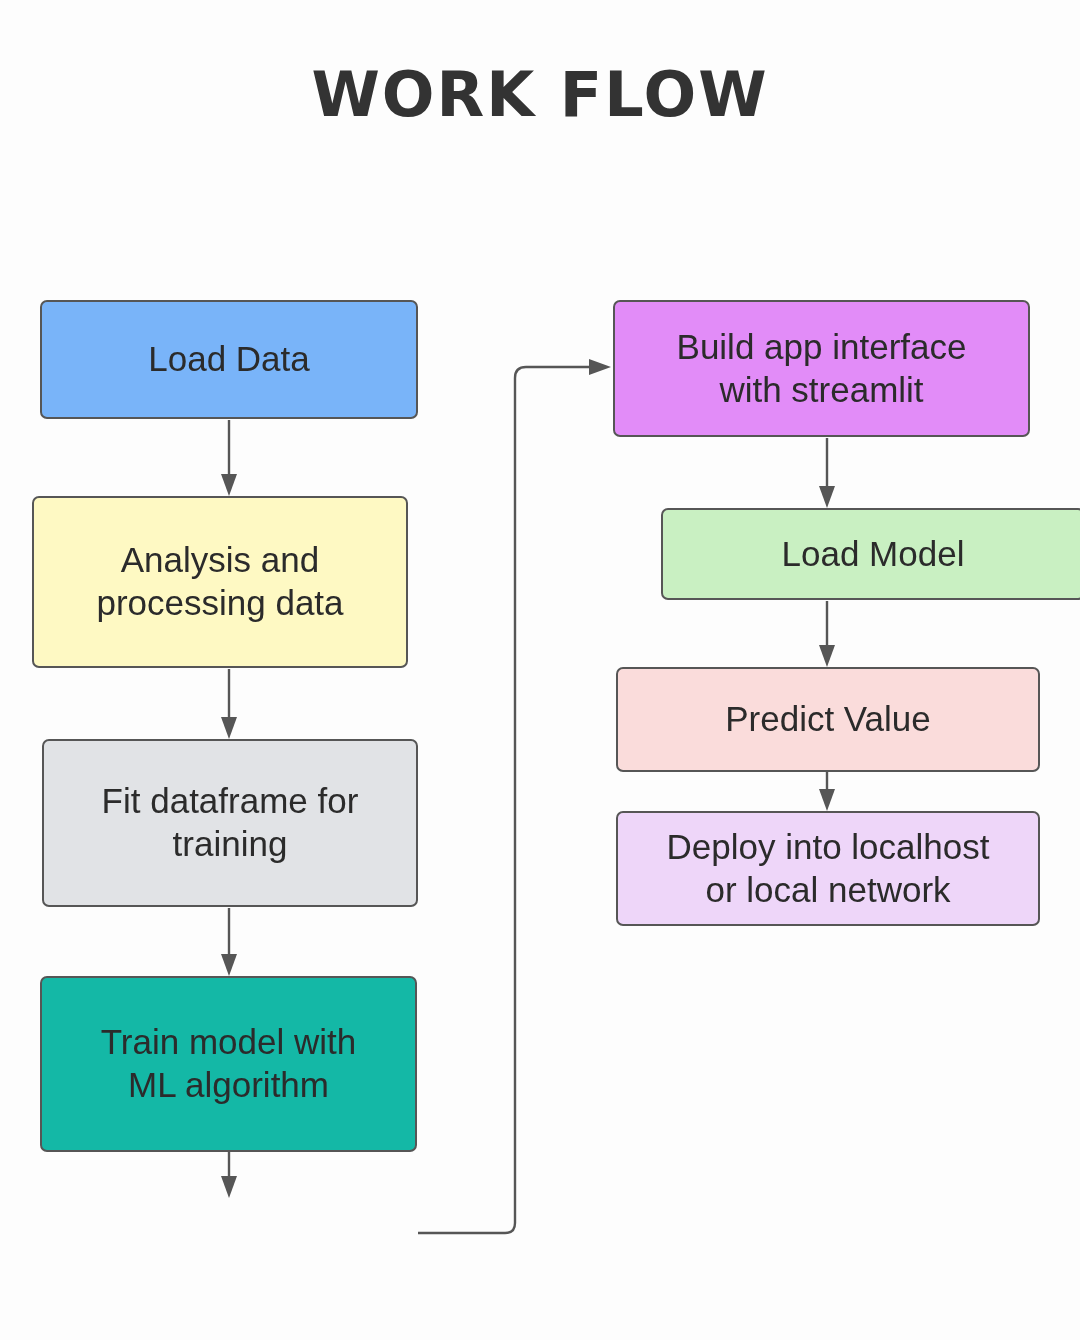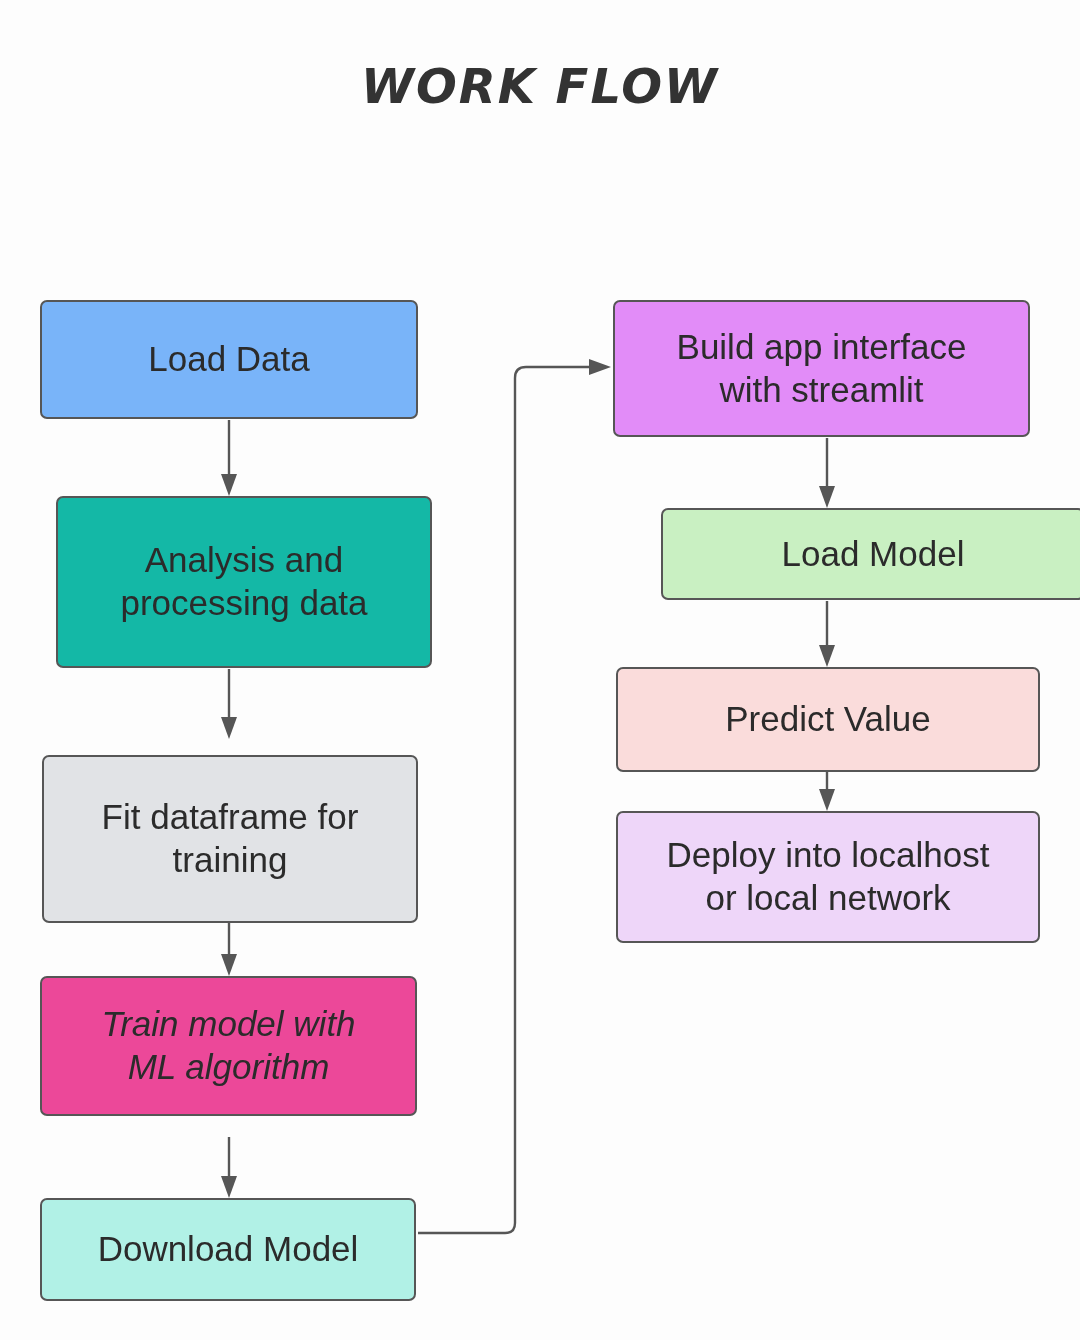--- a/index.html
+++ b/index.html
@@ -22,23 +22,22 @@
     background: #fdfdfd;
   }
 
   #title {
     position: absolute;
     left: 0;
     top: 58px;
     width: 1080px;
     text-align: center;
     font-family: "DejaVu Sans", sans-serif;
-    font-size: 48px;
+    font-size: 62px;
     font-weight: bold;
-    font-style: italic;
     letter-spacing: 2px;
     color: #333333;
     user-select: none;
   }
 
   .node {
     position: absolute;
     box-sizing: border-box;
     border: 2px solid #565656;
     border-radius: 7px;
@@ -48,30 +47,30 @@
     text-align: center;
     color: #2b2b2b;
     font-size: 35px;
     line-height: 1.22;
     padding: 4px 4px;
     white-space: pre-line;
   }
 
   
   #n-load-data        { left: 40px;  top: 300px;  width: 378px; height: 119px; background: #79B4F9; }
-  #n-analysis         { left: 56px;  top: 496px;  width: 376px; height: 172px; background: #14b8a6; }
-  #n-fit-dataframe    { left: 42px;  top: 739px;  width: 376px; height: 168px; background: #E1E3E6; margin-top: 16px; }
-  #n-train-model      { left: 40px;  top: 976px;  width: 377px; height: 140px; background: #ec4899; font-style: italic; }
+  #n-analysis         { left: 32px;  top: 496px;  width: 376px; height: 172px; background: #fef9c3; }
+  #n-fit-dataframe    { left: 42px;  top: 739px;  width: 376px; height: 168px; background: #E1E3E6; }
+  #n-train-model      { left: 40px;  top: 976px;  width: 377px; height: 176px; background: #14b8a6; }
   #n-download-model   { left: 40px;  top: 1198px; width: 376px; height: 103px; background: #B1F1E6; }
 
   
   #n-build-app        { left: 613px; top: 300px;  width: 417px; height: 137px; background: #E28CF8; }
   #n-load-model       { left: 616px; top: 508px;  width: 424px; height: 92px;  background: #C9F0C2; margin-left: 45px; }
   #n-predict-value    { left: 616px; top: 667px;  width: 424px; height: 105px;  background: #FADCDB; }
-  #n-deploy           { left: 616px; top: 811px;  width: 424px; height: 132px; background: #EED6F9; }
+  #n-deploy           { left: 616px; top: 811px;  width: 424px; height: 115px; background: #EED6F9; }
 
   svg#edges {
     position: absolute;
     left: 0;
     top: 0;
     width: 1080px;
     height: 1340px;
     pointer-events: none;
   }
   .edge-line {
@@ -137,21 +136,20 @@
 
   <div class="node" id="n-analysis">Analysis and
 processing data</div>
 
   <div class="node" id="n-fit-dataframe">Fit dataframe for
 training</div>
 
   <div class="node" id="n-train-model">Train model with
 ML algorithm</div>
 
-  <div class="node" id="n-download-model">Download Model</div>
 
   <div class="node" id="n-build-app">Build app interface
 with streamlit</div>
 
   <div class="node" id="n-load-model">Load Model</div>
 
   <div class="node" id="n-predict-value">Predict Value</div>
 
   <div class="node" id="n-deploy">Deploy into localhost
 or local network</div>

